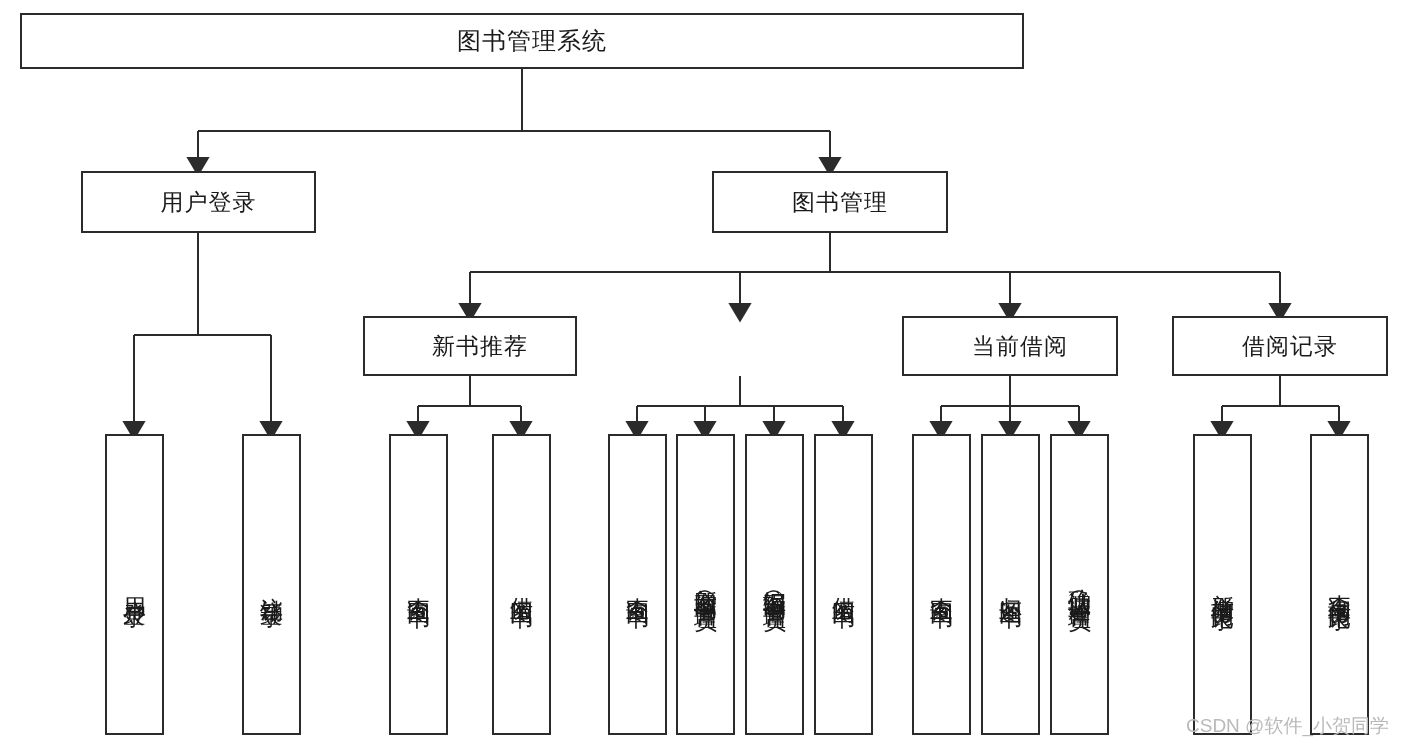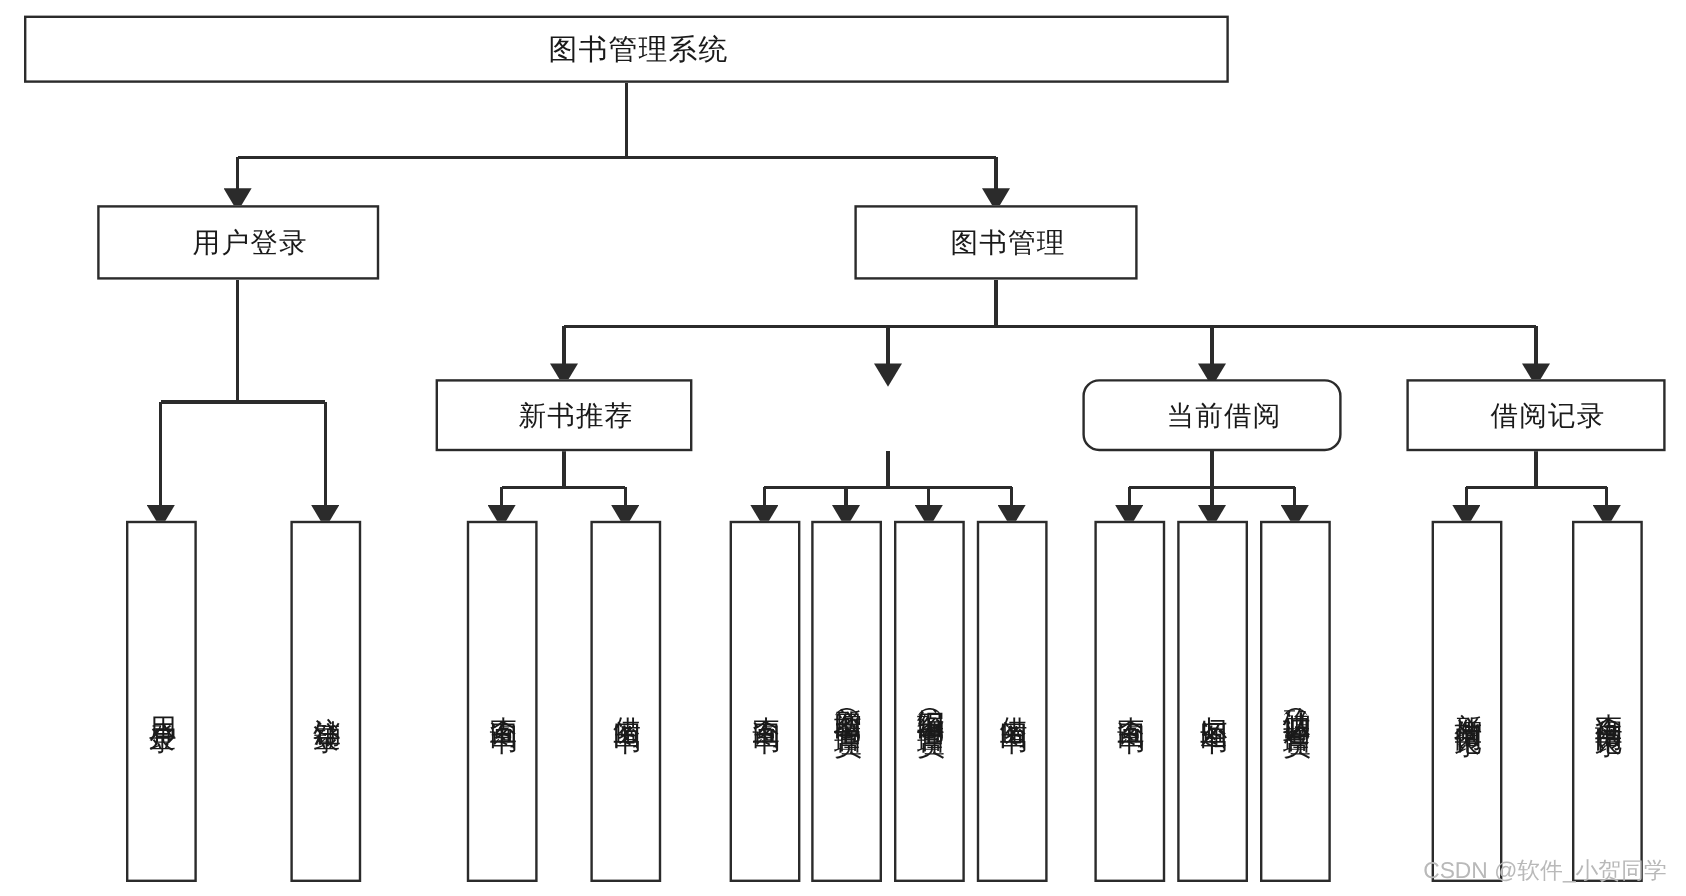--- a/index.html
+++ b/index.html
@@ -128,21 +128,21 @@
   <div class="node horiz" style="left:81px; top:171px; width:235px; height:62px;">
     <span>用户登录</span>
   </div>
   <div class="node horiz" style="left:712px; top:171px; width:236px; height:62px;">
     <span>图书管理</span>
   </div>
 
   <div class="node horiz" style="left:363px; top:316px; width:214px; height:60px;">
     <span>新书推荐</span>
   </div>
-  <div class="node horiz" style="left:902px; top:316px; width:216px; height:60px;border-radius:14px;">
+  <div class="node horiz" style="left:902px; top:316px; width:216px; height:60px;">
     <span>当前借阅</span>
   </div>
   <div class="node horiz" style="left:1172px; top:316px; width:216px; height:60px;text-align:center;">
     <span>借阅记录</span>
   </div>
 
   <div class="node vert" style="left:105px; top:434px; width:59px; height:301px;">
     <span class="vtext">用户登录</span>
   </div>
   <div class="node vert" style="left:242px; top:434px; width:59px; height:301px;">

